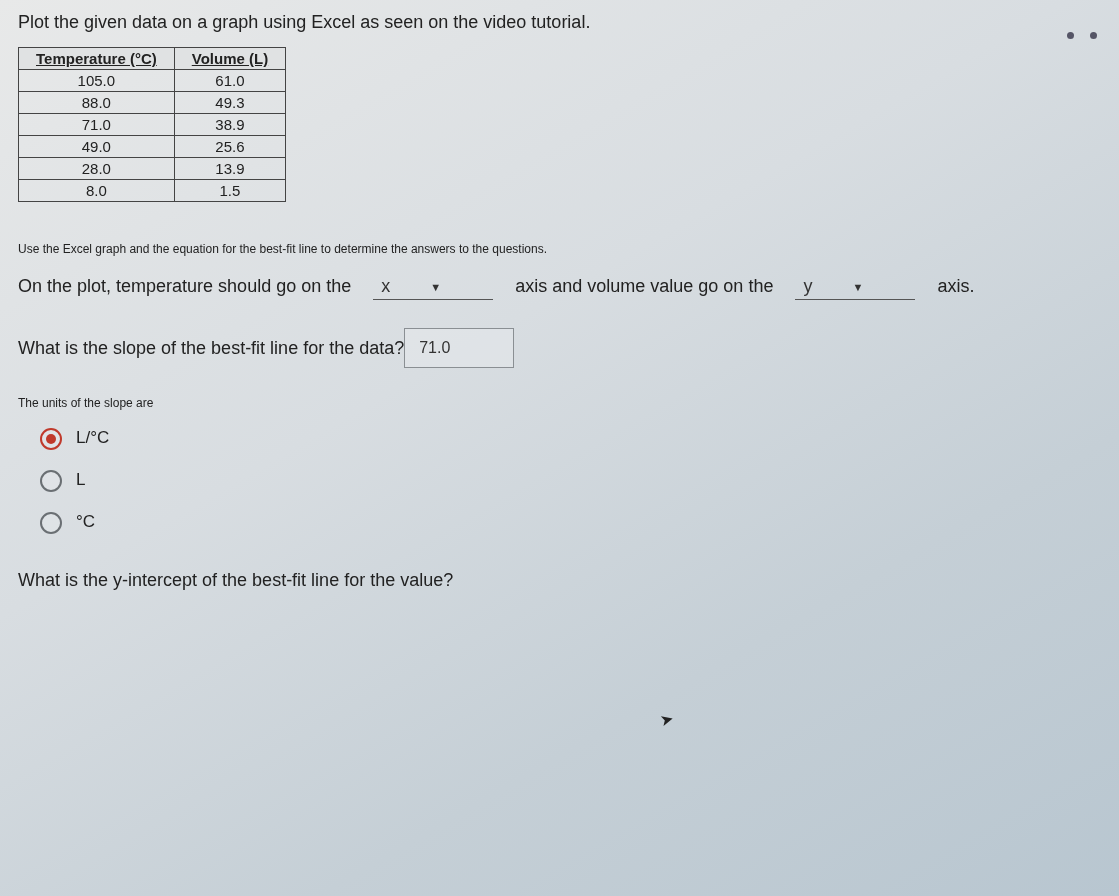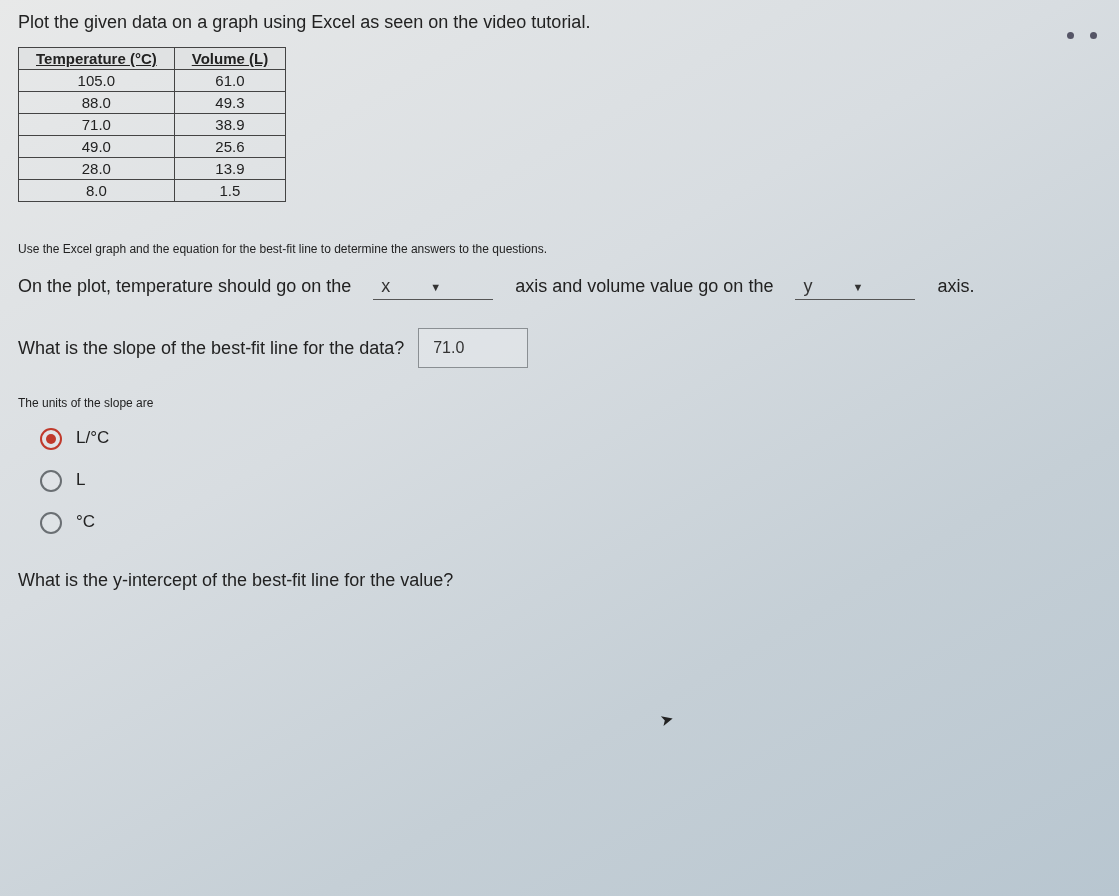--- a/index.html
+++ b/index.html
@@ -56,21 +56,20 @@
     cursor: pointer;
   }
   .dropdown .caret {
     font-size: 11px;
     color: #333;
     align-self: center;
   }
   .q-row {
     display: flex;
     align-items: center;
-    gap: 14px;
     font-size: 18px;
     margin-bottom: 28px;
   }
   .text-input {
     border: 1px solid #8a8f93;
     background: rgba(255,255,255,0.2);
     padding: 10px 14px;
     font-size: 16px;
     min-width: 110px;
     color: #333;

